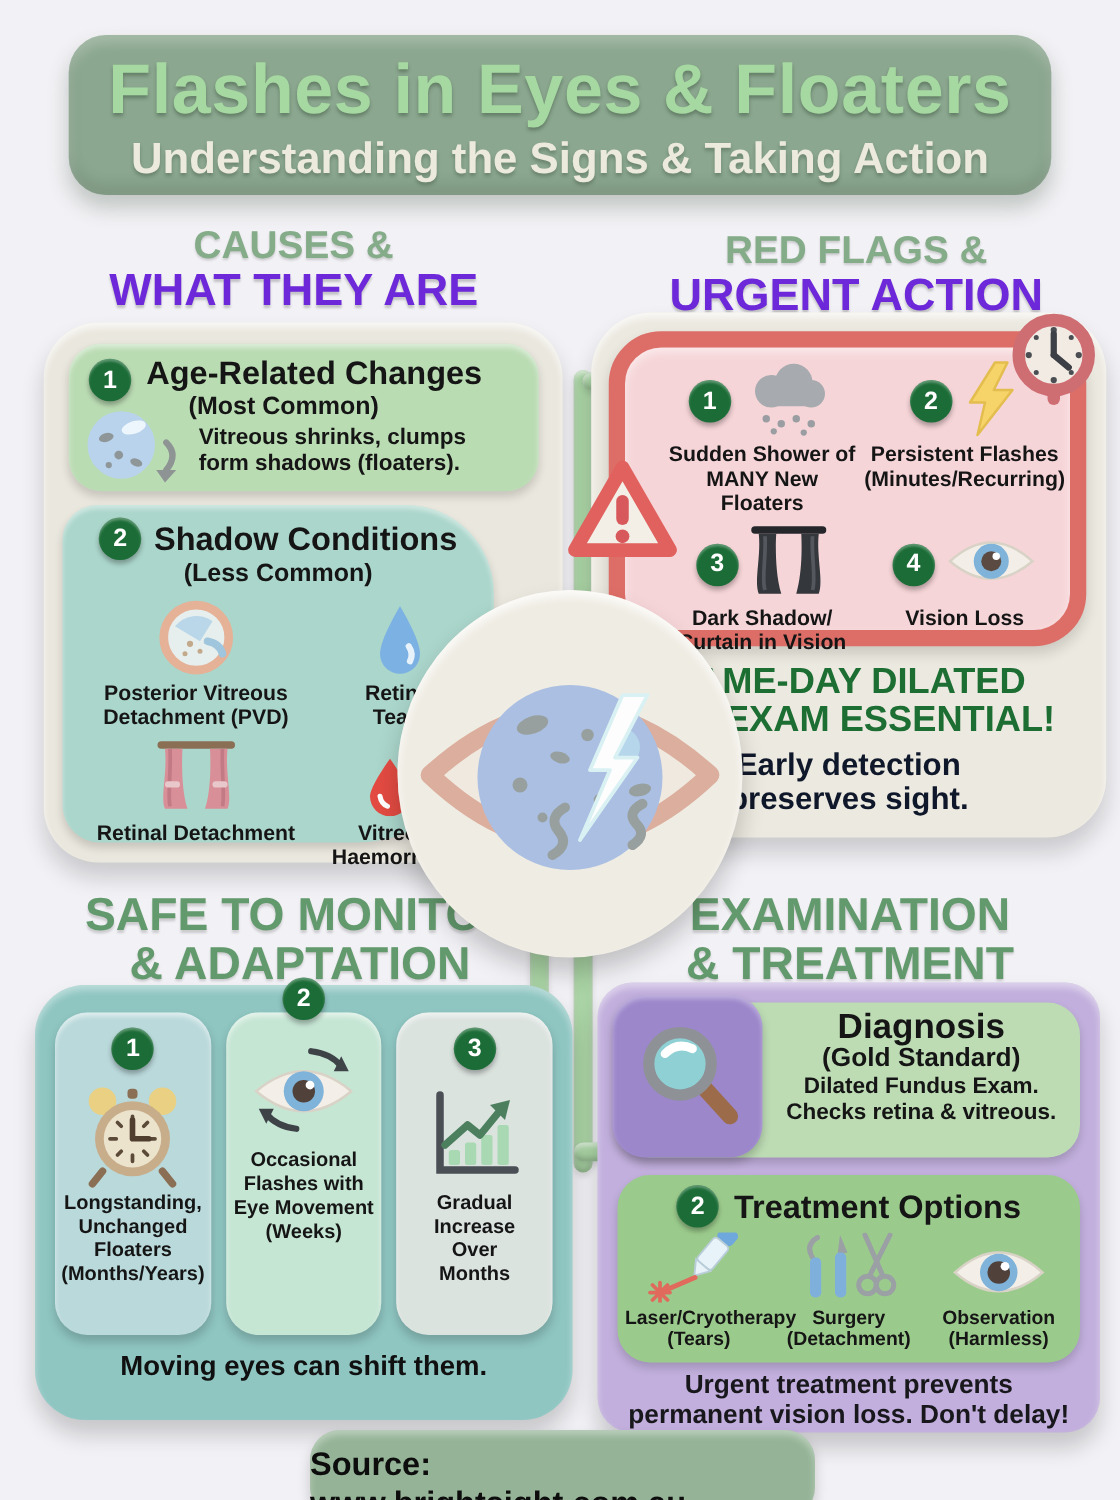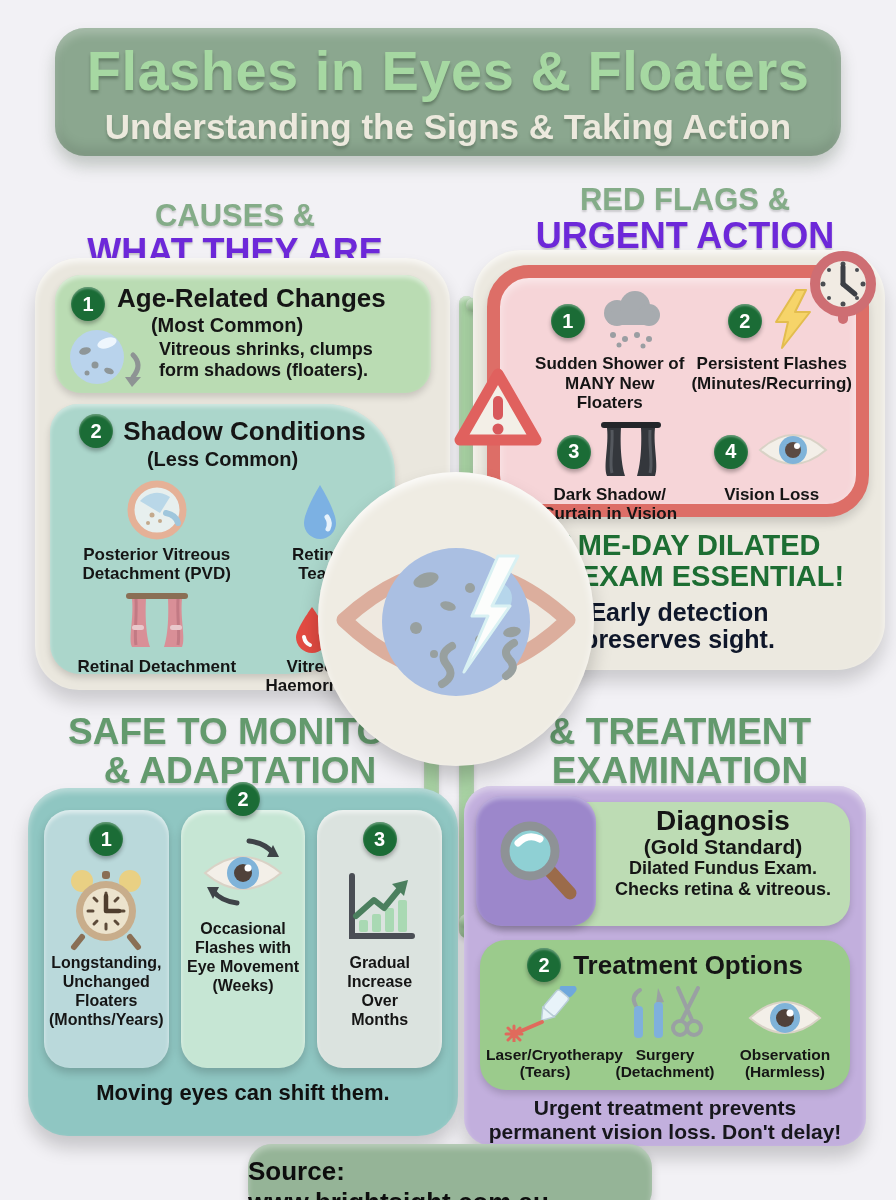--- a/index.html
+++ b/index.html
@@ -87,21 +87,21 @@
   .col:nth-child(1){ background:#bad9db; }
   .col:nth-child(2){ background:#c6e6d4; }
   .col:nth-child(3){ background:#dbe3df; }
   .col .badge { margin:0 auto; }
   .col-icon { height:92px; display:flex; align-items:center; justify-content:center; margin-top:6px; }
   .col-label { font-size:16px; line-height:1.18; padding:0 2px; }
   .col:nth-child(3) .col-label { padding:0 18px; }
   .teal-footer { text-align:center; font-size:22px; line-height:1.2; margin-top:12px; color:#101010; }
 
   
-  .purple-card { position:absolute; left:464px; top:786px; width:402px; height:360px;
+  .purple-card { position:absolute; left:478px; top:786px; width:402px; height:360px;
     background:#c2afdd; border-radius:28px; z-index:2;
     box-shadow:0 12px 18px rgba(0,0,0,.18), inset 0 4px 6px rgba(255,255,255,.45); }
   .diag-panel { position:absolute; left:16px; top:16px; width:370px; height:124px;
     background:#bddcb4; border-radius:26px; box-shadow:0 4px 7px rgba(0,0,0,.16); }
   .diag-box { position:absolute; left:-4px; top:-6px; width:120px; height:130px;
     background:#9c87cb; border-radius:26px; display:flex; align-items:center; justify-content:center;
     box-shadow:0 4px 7px rgba(0,0,0,.2), inset 0 3px 4px rgba(255,255,255,.35); }
   .diag-text { margin-left:116px; text-align:center; padding-top:4px; }
   .diag-title { font-size:28px; line-height:1.05; }
   .diag-sub   { font-size:21px; line-height:1.1; }
@@ -132,21 +132,21 @@
   <div class="tube" style="left:459px; top:296px; width:15px; height:642px;"></div>
   <div class="tube" style="left:396px; top:380px; width:34px; height:15px;"></div>
   <div class="tube" style="left:466px; top:298px; width:32px; height:14px;"></div>
   <div class="tube" style="left:459px; top:914px; width:34px; height:15px;"></div>
 
   <div class="banner">
     <div class="banner-title">Flashes in Eyes &amp; Floaters</div>
     <div class="banner-sub">Understanding the Signs &amp; Taking Action</div>
   </div>
 
-  <div class="sh" style="left:40px; top:200px; width:390px;">
+  <div class="sh" style="left:40px; top:180px; width:390px;">
     <div class="sh-light">CAUSES &amp;</div>
     <div class="sh-dark">WHAT THEY ARE</div>
   </div>
 
   <div class="cream-card">
     <div class="panel-green1">
       <div class="badge pg1-badge">1</div>
       <div class="pg1-title">Age-Related Changes</div>
       <div class="pg1-sub">(Most Common)</div>
       <div class="pg1-desc" style="width:250px;">Vitreous shrinks, clumps form shadows (floaters).</div>
@@ -399,22 +399,22 @@
         </div>
         <div class="col-label">Gradual Increase Over Months</div>
       </div>
     </div>
     <div class="teal-footer">
       <div>Moving eyes can shift them.</div>
     </div>
   </div>
 
   <div class="sh" style="left:480px; top:712px; width:400px;">
+    <div class="sh-mid">EXAMINATION</div>
     <div class="sh-mid">&amp; TREATMENT</div>
-    <div class="sh-mid">EXAMINATION</div>
   </div>
 
   <div class="purple-card">
     <div class="diag-panel">
       <div class="diag-box">
         <span>
           <svg width="96" height="96" viewBox="0 0 96 96">
             <line x1="62" y1="60" x2="82" y2="82" stroke="#9b6b4a" stroke-width="13" stroke-linecap="round"></line>
             <circle cx="42" cy="40" r="25" fill="#8fd0d4" stroke="#8e9296" stroke-width="9"></circle>
             <path d="M30 32 q 10 -10 22 -4" stroke="#ffffff" stroke-width="7" fill="none" stroke-linecap="round"></path>

